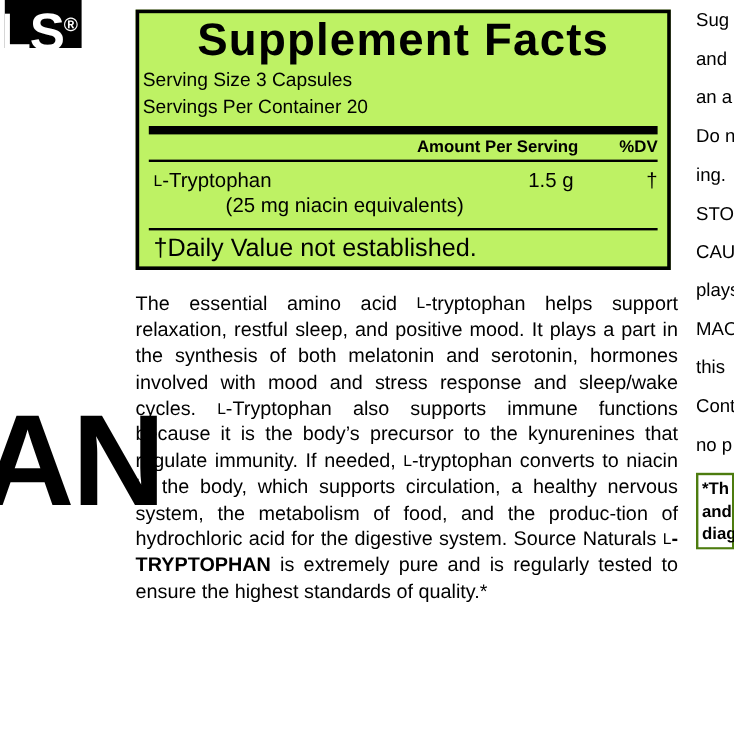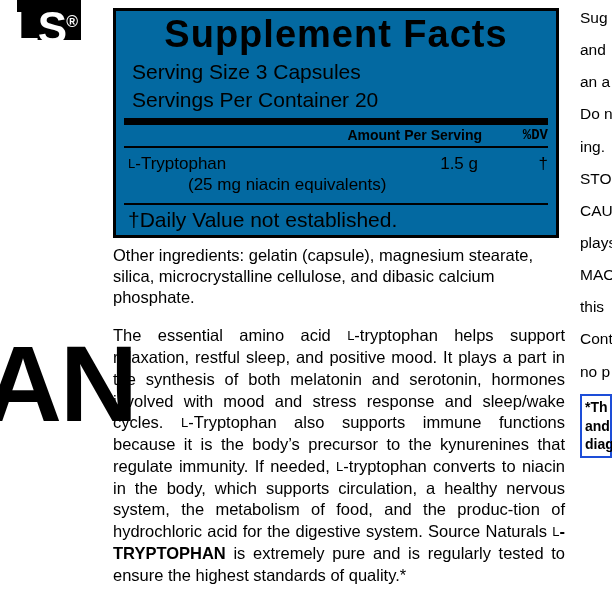--- a/index.html
+++ b/index.html
@@ -11,21 +11,21 @@
     width: 612px;
     height: 612px;
     overflow: hidden;
     font-family: "Liberation Sans", sans-serif;
     color: #000000;
     position: relative;
   }
   
   .logo-block {
     position: absolute;
-    left: 17px;
+    left: 4px;
     top: 0;
     width: 64px;
     height: 40px;
     background: #000000;
     overflow: hidden;
   }
   .logo-text {
     position: absolute;
     right: 4px;
     top: -4px;
@@ -61,38 +61,38 @@
     position: absolute;
     left: 113px;
     top: 8px;
     width: 452px;
   }
 
   
   .sf-panel {
     border: 3px solid #000000;
     padding: 0;
-    background: #0369a1;
+    background: #bef264;
     width: 446px;
     box-sizing: border-box;
   }
   .sf-title {
     font-family: "Liberation Sans", sans-serif;
     font-weight: bold;
     font-size: 38px;
     letter-spacing: 1px;
     text-align: center;
     line-height: 1.05;
     padding: 4px 0 2px 0;
     margin: 0 8px;
   }
   .sf-serving {
-    font-size: 21px;
+    font-size: 16px;
     line-height: 1.3;
-    padding: 1px 0 0 16px;
+    padding: 1px 0 0 3px;
   }
   .rule-thick {
     height: 7px;
     background: #000000;
     margin: 5px 8px 0 8px;
   }
   .rule-thin {
     height: 2px;
     background: #000000;
     margin: 0 8px;
@@ -104,21 +104,20 @@
     font-size: 14px;
     padding: 2px 8px 3px 12px;
   }
   .sf-headrow .amt {
     margin-left: auto;
     padding-right: 14px;
   }
   .sf-headrow .dv {
     width: 52px;
     text-align: right;
-    font-family: Liberation Mono, monospace;
   }
   .sf-row {
     display: flex;
     align-items: flex-start;
     font-size: 17px;
     padding: 6px 8px 0 12px;
   }
   .sf-row .nm { white-space: nowrap; }
   .sf-row .val {
     margin-left: auto;
@@ -166,21 +165,21 @@
     left: 580px;
     top: 8px;
     width: 32px;
     overflow: hidden;
     font-size: 15.5px;
     line-height: 1.3;
   }
   .right p { margin: 0 0 12px 0; white-space: nowrap; }
   .right .b { font-weight: normal; }
   .right-box {
-    border: 2px solid #1d4ed8;
+    border: 2px solid #4d7c0f;
     padding: 2px 3px;
     font-weight: bold;
     font-size: 14px;
     line-height: 1.35;
     white-space: nowrap;
     margin-top: 4px;
   }
 </style>
 </head>
 <body>
@@ -212,21 +211,20 @@
       <span class="val">1.5 g</span>
       <span class="dv">†</span>
     </div>
     <div class="sf-sub">(25 mg niacin equivalents)</div>
 
     <div class="rule-thin"></div>
 
     <div class="sf-foot">†Daily Value not established.</div>
   </div>
 
-  <div class="other-ing">Other ingredients: gelatin (capsule), magnesium stearate, silica, microcrystalline cellulose, and dibasic calcium phosphate.</div>
 
   <div class="body-par"><span>The essential amino acid </span><span class="smallcap-l">L</span><span>-tryptophan helps support relaxation, restful sleep, and positive mood. It plays a part in the synthesis of both melatonin and serotonin, hormones involved with mood and stress response and sleep/wake cycles. </span><span class="smallcap-l">L</span><span>-Tryptophan also supports immune functions because it is the body’s precursor to the kynurenines that regulate immunity. If needed, </span><span class="smallcap-l">L</span><span>-tryptophan converts to niacin in the body, which supports circulation, a healthy nervous system, the metabolism of food, and the produc-tion of hydrochloric acid for the digestive system. Source Naturals </span><span class="smallcap-l">L</span><b>-TRYPTOPHAN</b><span> is extremely pure and is regularly tested to ensure the highest standards of quality.*</span></div>
 
 </div>
 
 <div class="right">
   <p class="b">Sug</p>
   <p>and</p>
   <p>an a</p>
   <p class="b">Do n</p>

